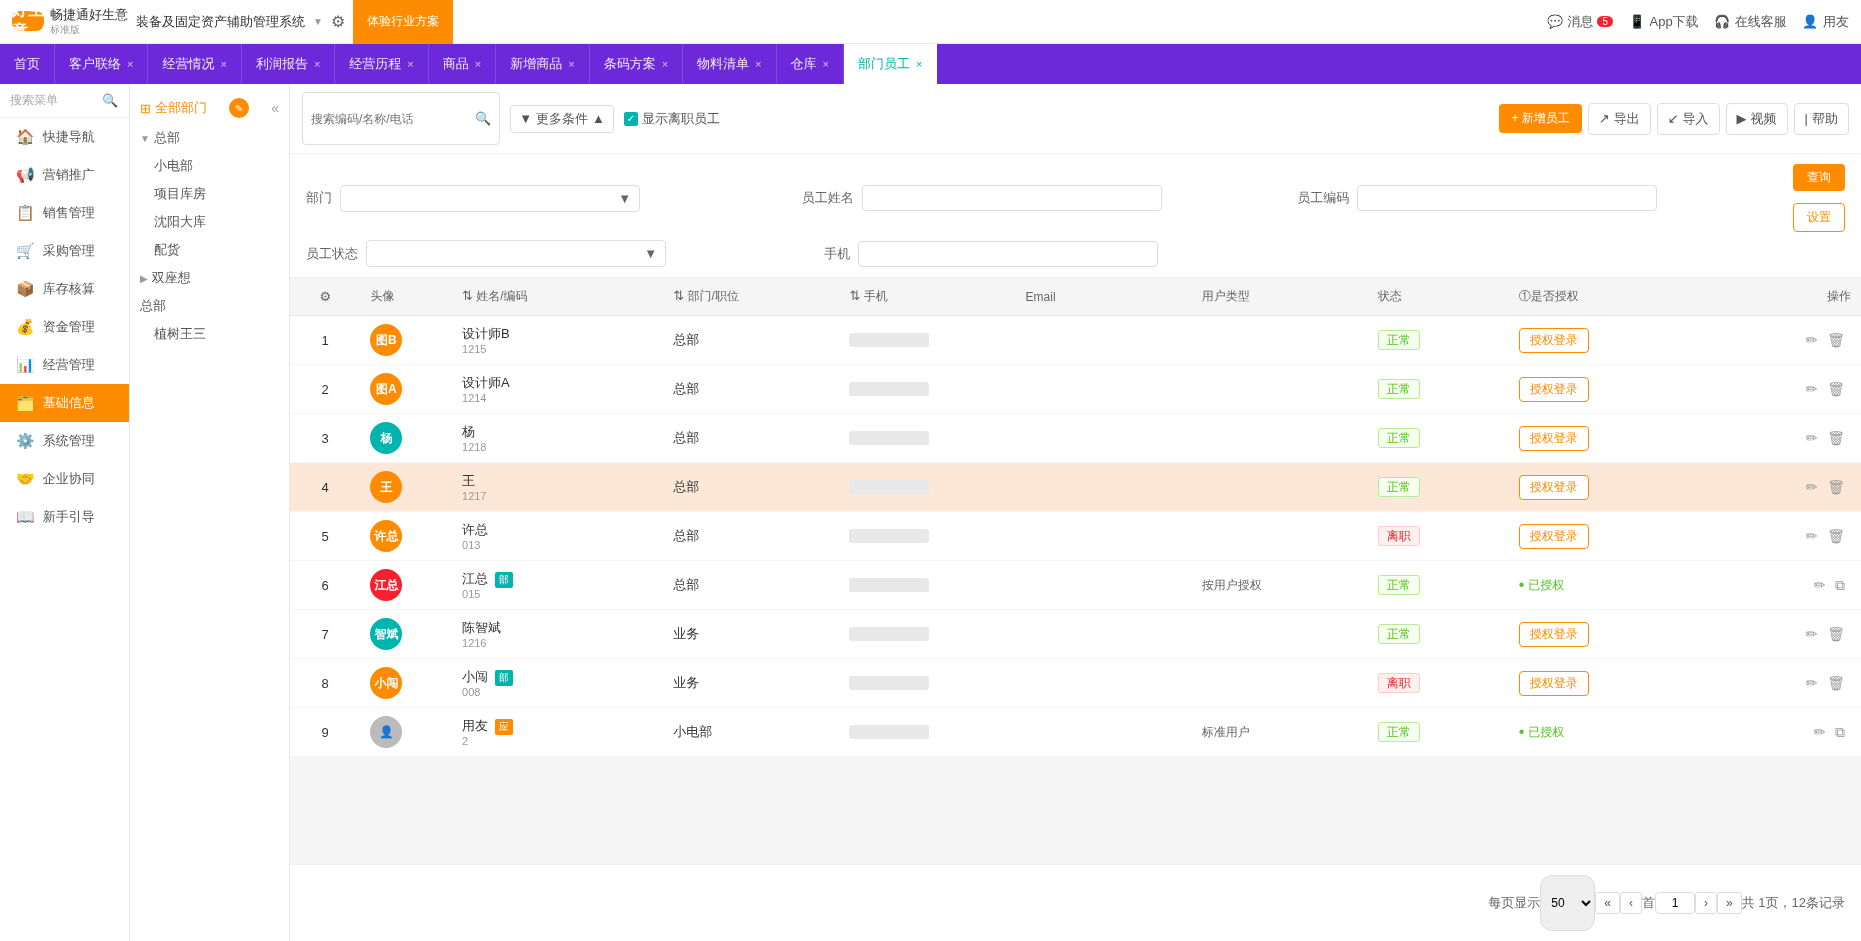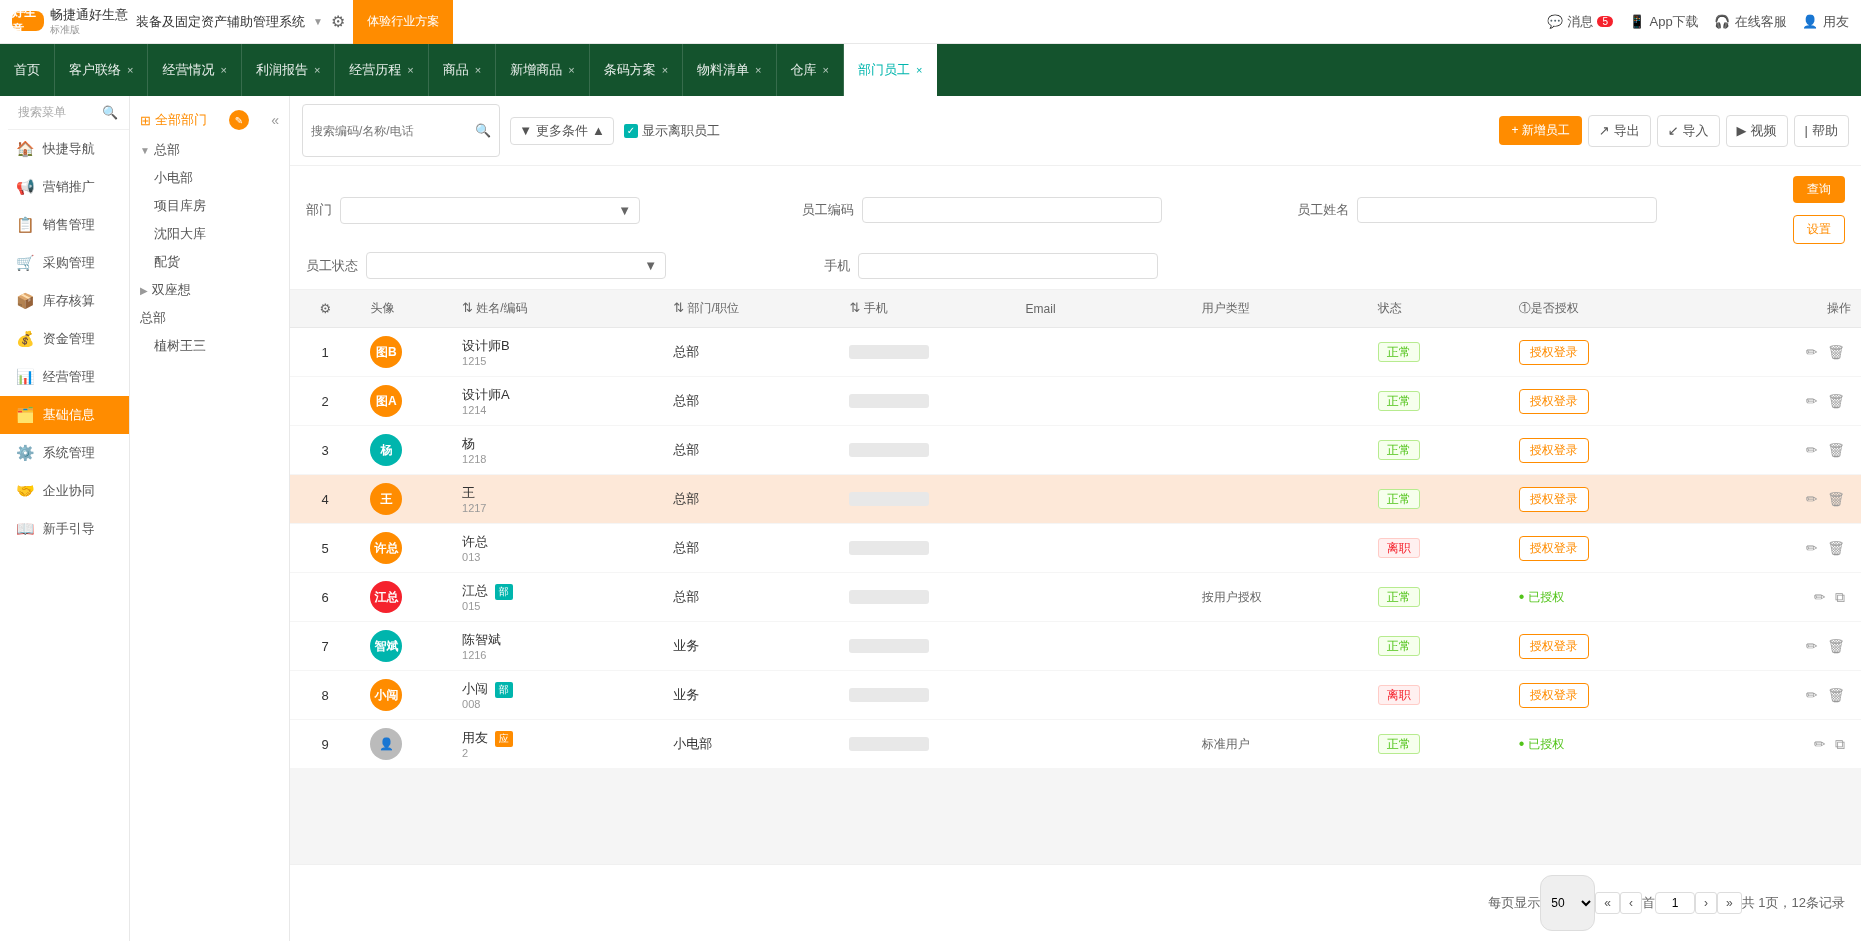--- a/index.html
+++ b/index.html
@@ -1,48 +1,48 @@
 <!DOCTYPE html>
 <html><head>
   <meta charset="utf-8">
   <style>
     * { box-sizing: border-box; margin: 0; padding: 0; font-family: "Microsoft YaHei", "PingFang SC", sans-serif; font-size: 13px; }
     body { background: #f5f5f5; display: flex; flex-direction: column; height: 100vh; overflow: hidden; }
 
     
     .top-bar { height: 44px; background: #fff; display: flex; align-items: center; padding: 0 12px; border-bottom: 1px solid #e8e8e8; gap: 8px; flex-shrink: 0; }
     .logo-area { display: flex; align-items: center; gap: 6px; }
-    .logo-icon { width: 32px; height: 20px; background: #ff8c00; border-radius: 8px; display: flex; align-items: center; justify-content: center; color: #fff; font-size: 12px; font-weight: bold; }
+    .logo-icon { width: 32px; height: 20px; background: #ff8c00; border-radius: 8px; display: flex; align-items: center; justify-content: center; color: #fff; font-size: 16px; font-weight: bold; }
     .logo-text { font-size: 12px; color: #333; line-height: 1.3; }
     .logo-tag { font-size: 10px; color: #999; }
     .sys-title { color: #333; font-size: 13px; }
     .top-bar-right { margin-left: auto; display: flex; align-items: center; gap: 16px; color: #555; font-size: 12px; }
     .top-bar-btn { display: flex; align-items: center; gap: 4px; cursor: pointer; color: #555; }
     .badge { background: #f5222d; color: #fff; border-radius: 10px; padding: 0 5px; font-size: 10px; min-width: 16px; text-align: center; }
     .experience-btn { background: #ff8c00; color: #fff; border: none; border-radius: 4px; padding: 18px 14px; cursor: pointer; font-size: 12px; }
     .chevron-icon { color: #999; font-size: 10px; }
     .gear-icon { color: #666; font-size: 16px; cursor: pointer; }
 
     
-    .nav-tabs { height: 52px; background: #14532d; display: flex; align-items: stretch; flex-shrink: 0; overflow-x: auto; }
+    .nav-tabs { height: 40px; background: #6d28d9; display: flex; align-items: stretch; flex-shrink: 0; overflow-x: auto; }
     .nav-tab { display: flex; align-items: center; padding: 0 14px; color: rgba(255,255,255,0.9); cursor: pointer; white-space: nowrap; font-size: 13px; gap: 4px; border-right: 1px solid rgba(255,255,255,0.15); }
     .nav-tab.active { background: #fff; color: #00b5ad; font-weight: 500; }
     .nav-tab .close-x { font-size: 11px; color: rgba(255,255,255,0.7); margin-left: 2px; }
     .nav-tab.active .close-x { color: #00b5ad; }
 
     
     .main-layout { display: flex; flex: 1; overflow: hidden; }
 
     
     .sidebar { width: 130px; background: #fff; border-right: 1px solid #e8e8e8; overflow-y: auto; flex-shrink: 0; }
     .sidebar-item { display: flex; align-items: center; gap: 8px; padding: 10px 16px; cursor: pointer; color: #555; font-size: 13px; }
     .sidebar-item.active { background: #ff8c00; color: #fff; }
     .sidebar-item.active .sidebar-icon { color: #fff; }
     .sidebar-icon { font-size: 15px; color: #aaa; }
-    .search-item { display: flex; align-items: center; padding: 8px 10px; border-bottom: 1px solid #f0f0f0; margin-left: 8px; }
+    .search-item { display: flex; align-items: center; padding: 8px 10px; border-bottom: 1px solid #f0f0f0; }
 
     
     .content-area { flex: 1; display: flex; overflow: hidden; }
 
     
     .dept-tree { width: 160px; background: #fff; border-right: 1px solid #e8e8e8; overflow-y: auto; flex-shrink: 0; padding: 8px 0; }
     .dept-tree-header { display: flex; align-items: center; justify-content: space-between; padding: 6px 10px; }
     .dept-title { color: #ff8c00; font-weight: 500; font-size: 13px; display: flex; align-items: center; gap: 4px; }
     .dept-edit-icon { width: 20px; height: 20px; background: #ff8c00; border-radius: 50%; color: #fff; display: flex; align-items: center; justify-content: center; font-size: 10px; cursor: pointer; }
     .collapse-icon { color: #999; cursor: pointer; font-size: 14px; }
@@ -323,25 +323,25 @@
       <div class="advanced-filter">
         <div class="filter-row">
           <div class="filter-field">
             <span class="filter-label">部门</span>
             <div class="filter-select">
               <span></span>
               <span>▼</span>
             </div>
           </div>
           <div class="filter-field">
-            <span class="filter-label">员工编码</span>
+            <span class="filter-label">员工姓名</span>
             <input class="filter-input" type="text" style="">
           </div>
           <div class="filter-field">
-            <span class="filter-label">员工姓名</span>
+            <span class="filter-label">员工编码</span>
             <input class="filter-input" type="text" style="">
           </div>
           <div class="filter-actions">
             <button class="btn-query">查询</button>
             <button class="btn-set">设置</button>
           </div>
         </div>
         <div class="filter-row">
           <div class="filter-field">
             <span class="filter-label">员工状态</span>

